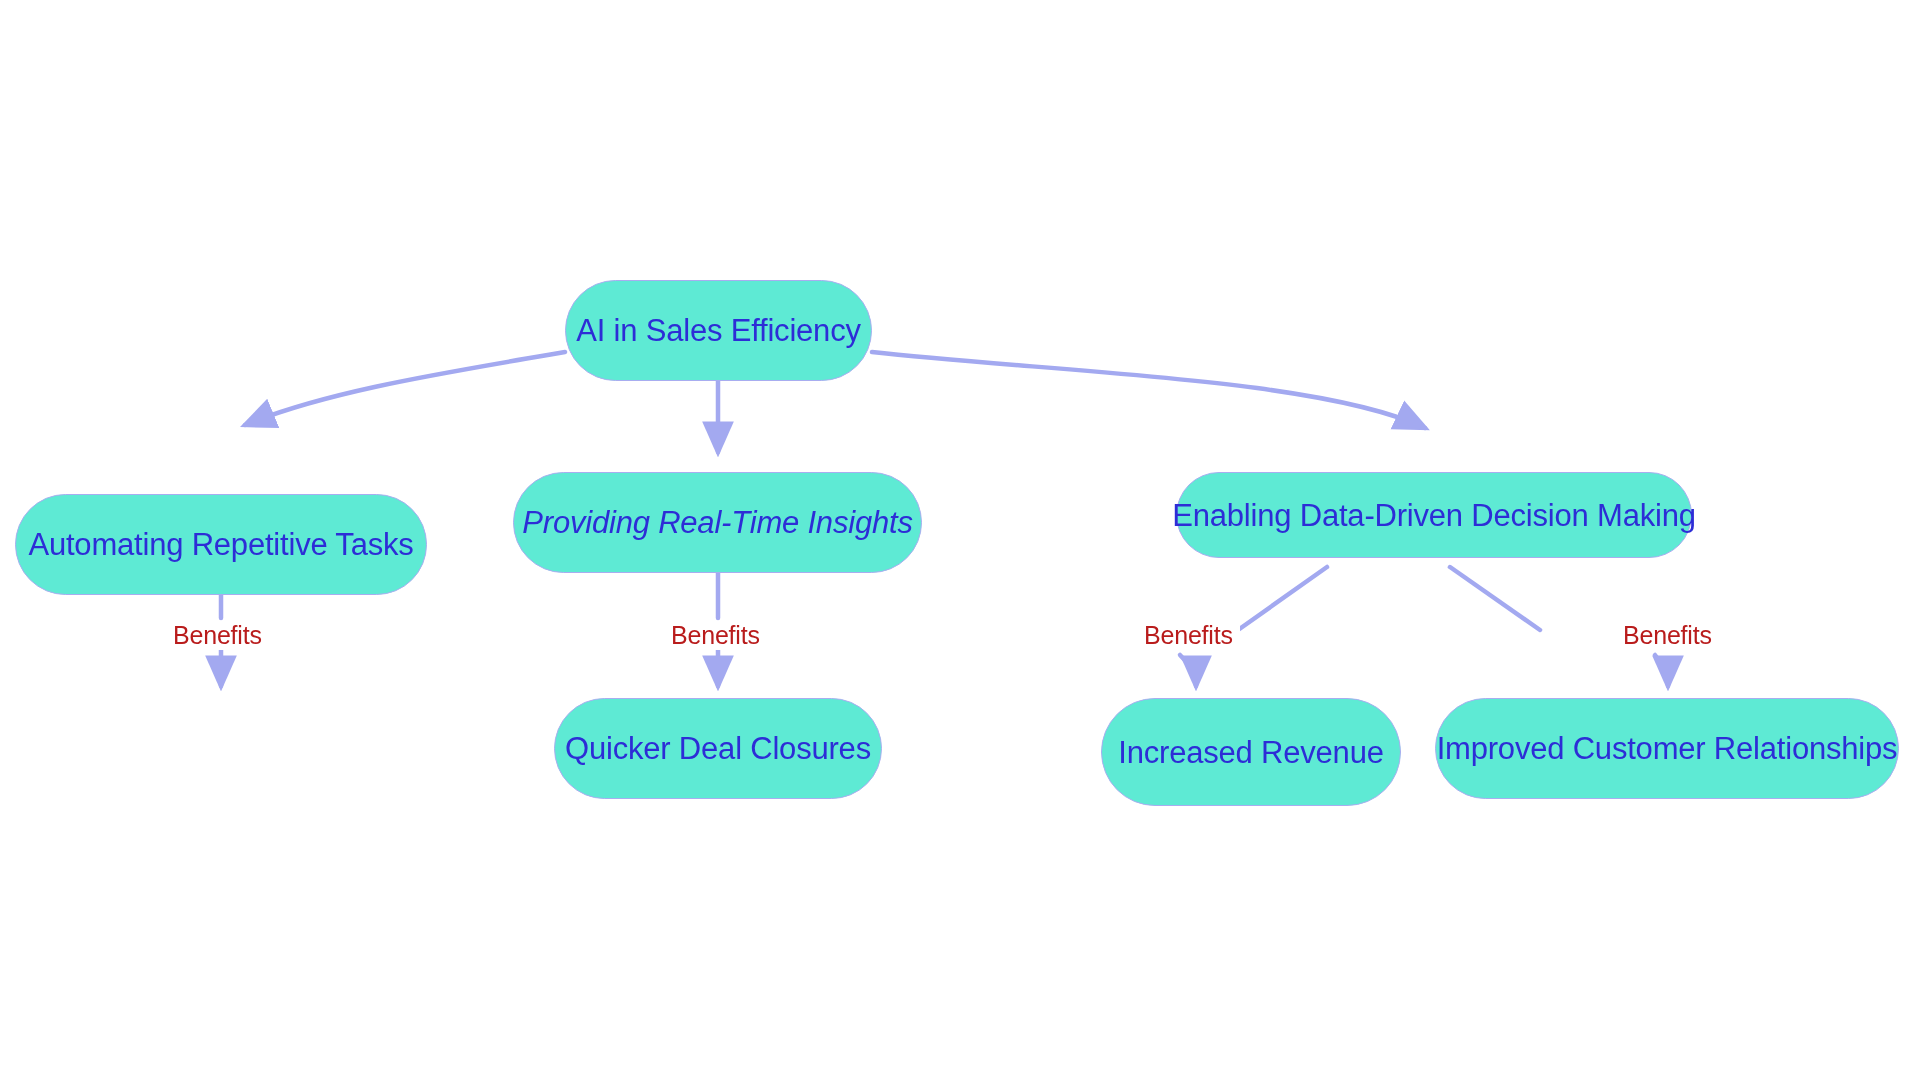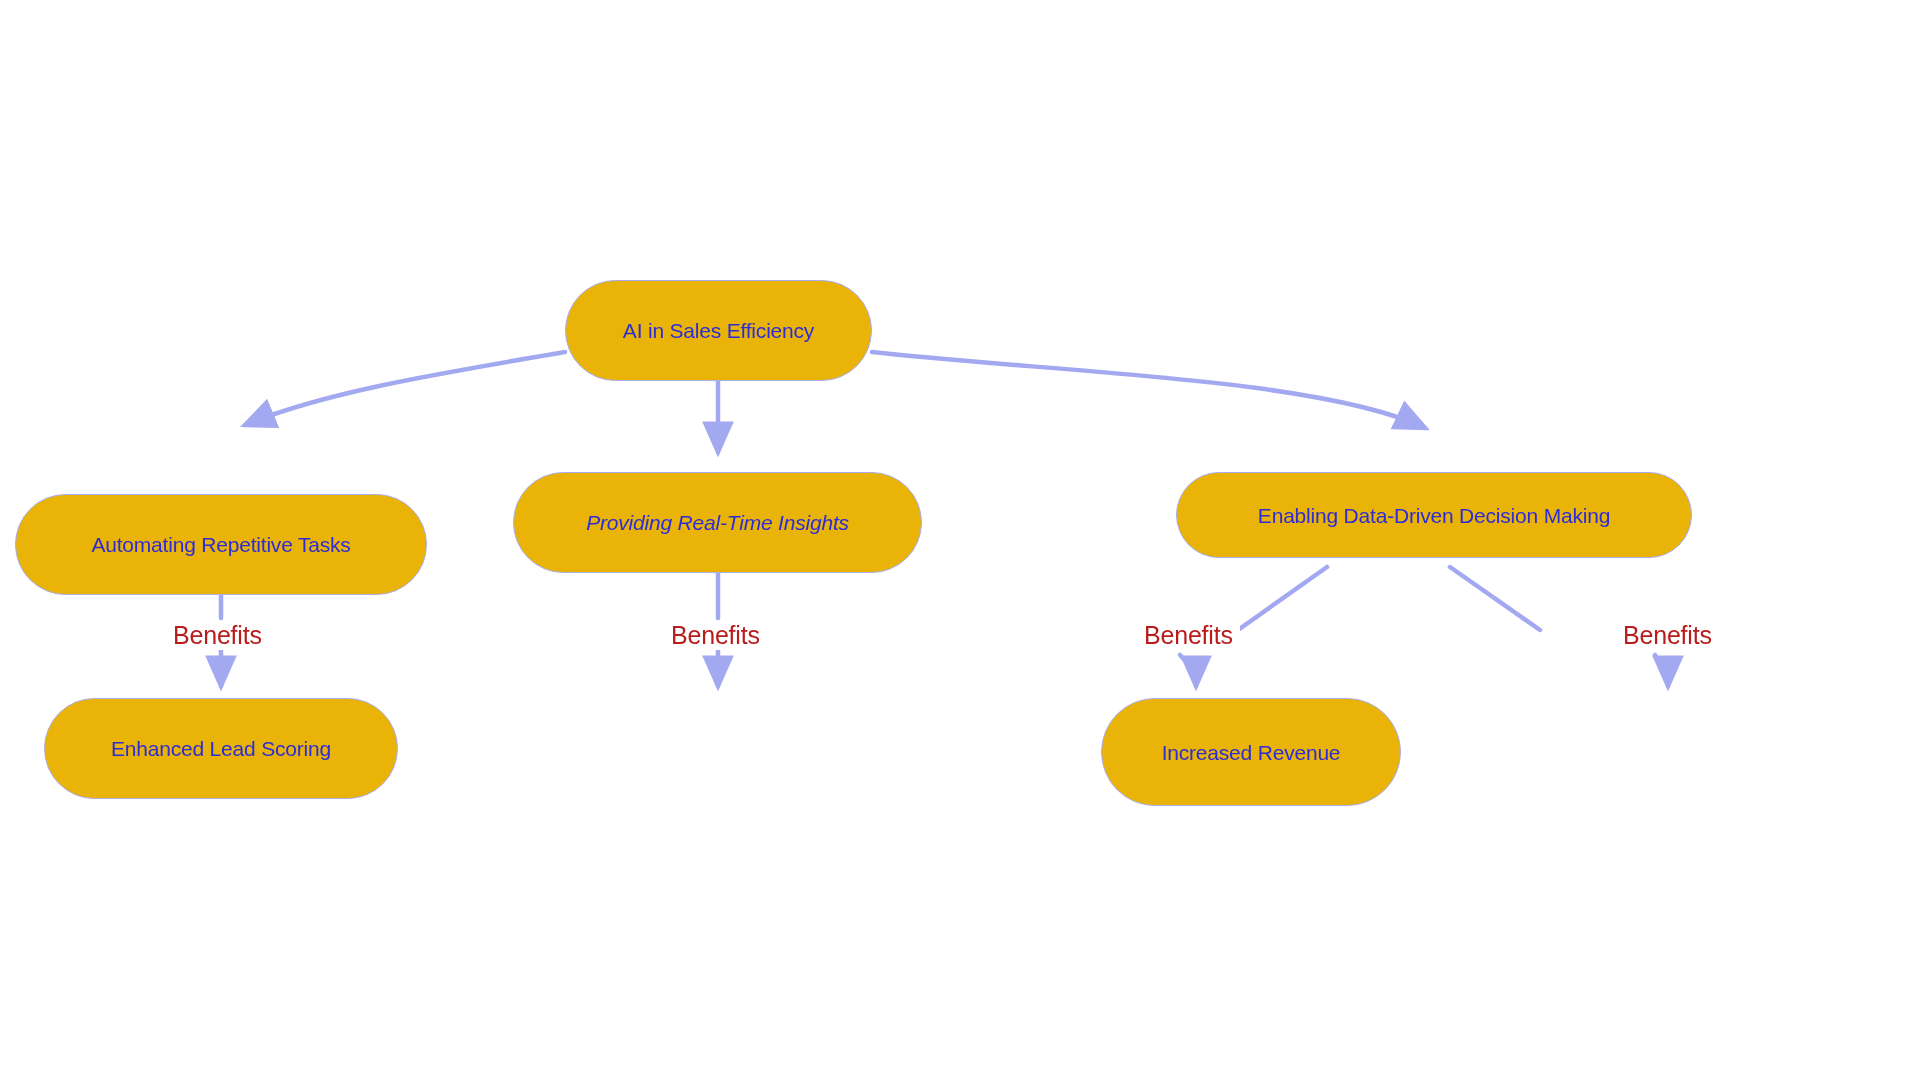--- a/index.html
+++ b/index.html
@@ -22,28 +22,28 @@
     position: absolute;
     left: 0;
     top: 0;
     width: 1920px;
     height: 1083px;
     pointer-events: none;
   }
   .node {
     position: absolute;
     box-sizing: border-box;
-    background: #eab308;
+    background: #5eead4;
     border: 1.6px solid #a8adf0;
     border-radius: 999px;
     display: flex;
     align-items: center;
     justify-content: center;
     color: #2d2dd6;
-    font-size: 21px;
+    font-size: 31px;
     font-family: "Liberation Sans", sans-serif;
     letter-spacing: -0.2px;
     white-space: nowrap;
     z-index: 2;
   }
   .node-label {
     display: block;
     line-height: 1;
     padding: 0 10px;
   }
@@ -100,29 +100,32 @@
   </div>
 
   <div class="node" style="left:513px; top:472px; width:409px; height:101px;font-style:italic;">
     <span class="node-label">Providing Real-Time Insights</span>
   </div>
 
   <div class="node" style="left:1176px; top:472px; width:516px; height:86px;">
     <span class="node-label">Enabling Data-Driven Decision Making</span>
   </div>
 
-  <div class="node" style="left:44px; top:698px; width:354px; height:101px;">
-    <span class="node-label">Enhanced Lead Scoring</span>
+
+  <div class="node" style="left:554px; top:698px; width:328px; height:101px;">
+    <span class="node-label">Quicker Deal Closures</span>
   </div>
-
 
   <div class="node" style="left:1101px; top:698px; width:300px; height:108px;">
     <span class="node-label">Increased Revenue</span>
   </div>
 
+  <div class="node" style="left:1435px; top:698px; width:464px; height:101px;">
+    <span class="node-label">Improved Customer Relationships</span>
+  </div>
 
   <div class="edge-label" style="left:166px; top:621px;">Benefits</div>
 
   <div class="edge-label" style="left:664px; top:621px;">Benefits</div>
 
   <div class="edge-label" style="left:1137px; top:621px;">Benefits</div>
 
   <div class="edge-label" style="left:1616px; top:621px;">Benefits</div>
 
 </div>

